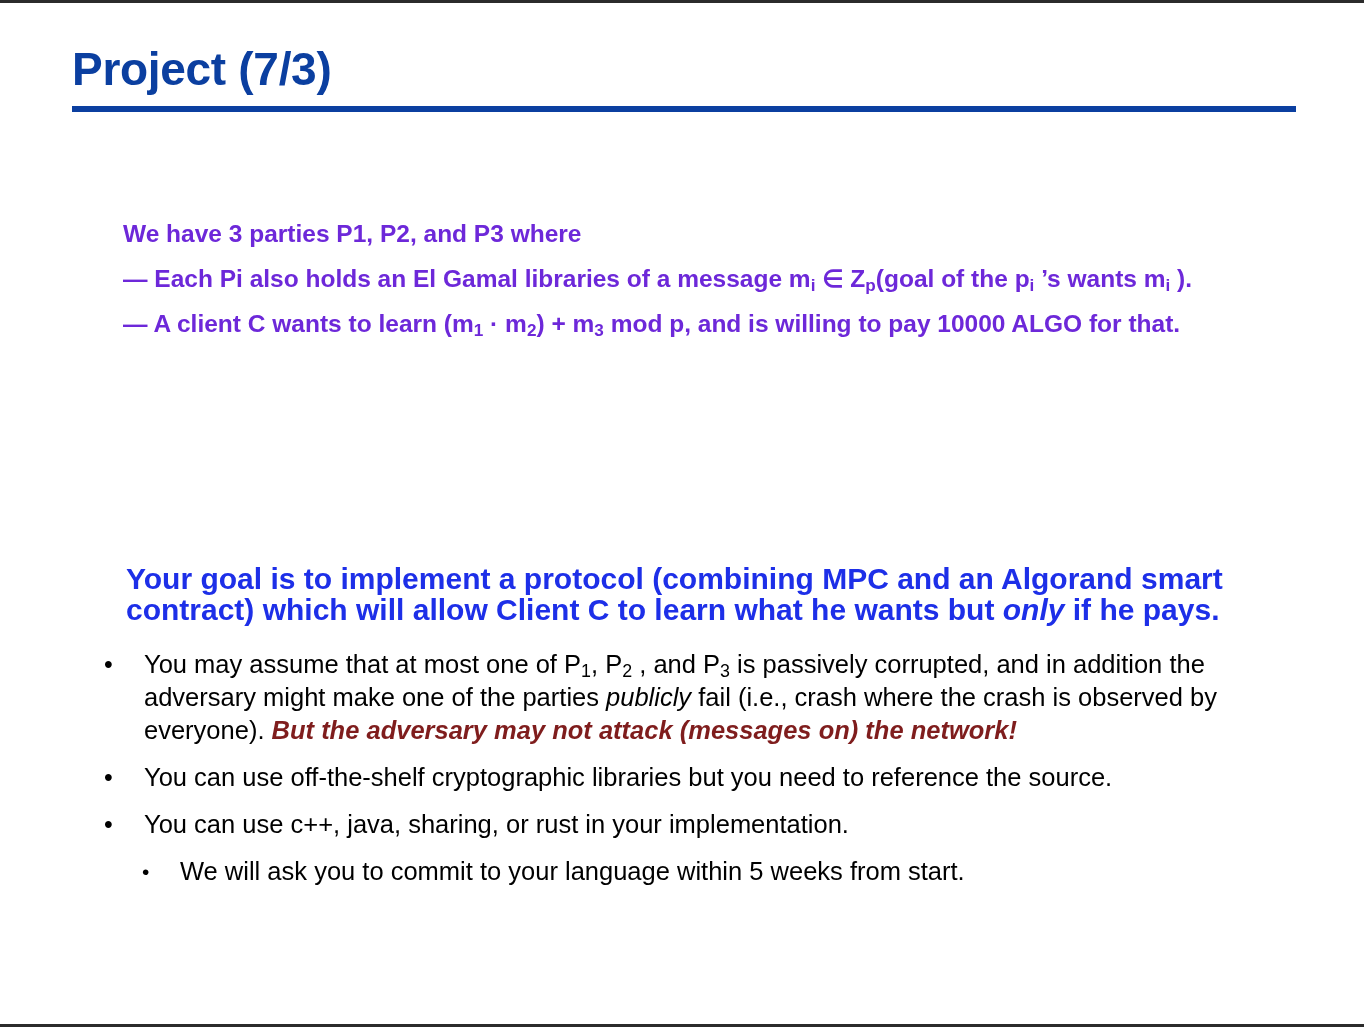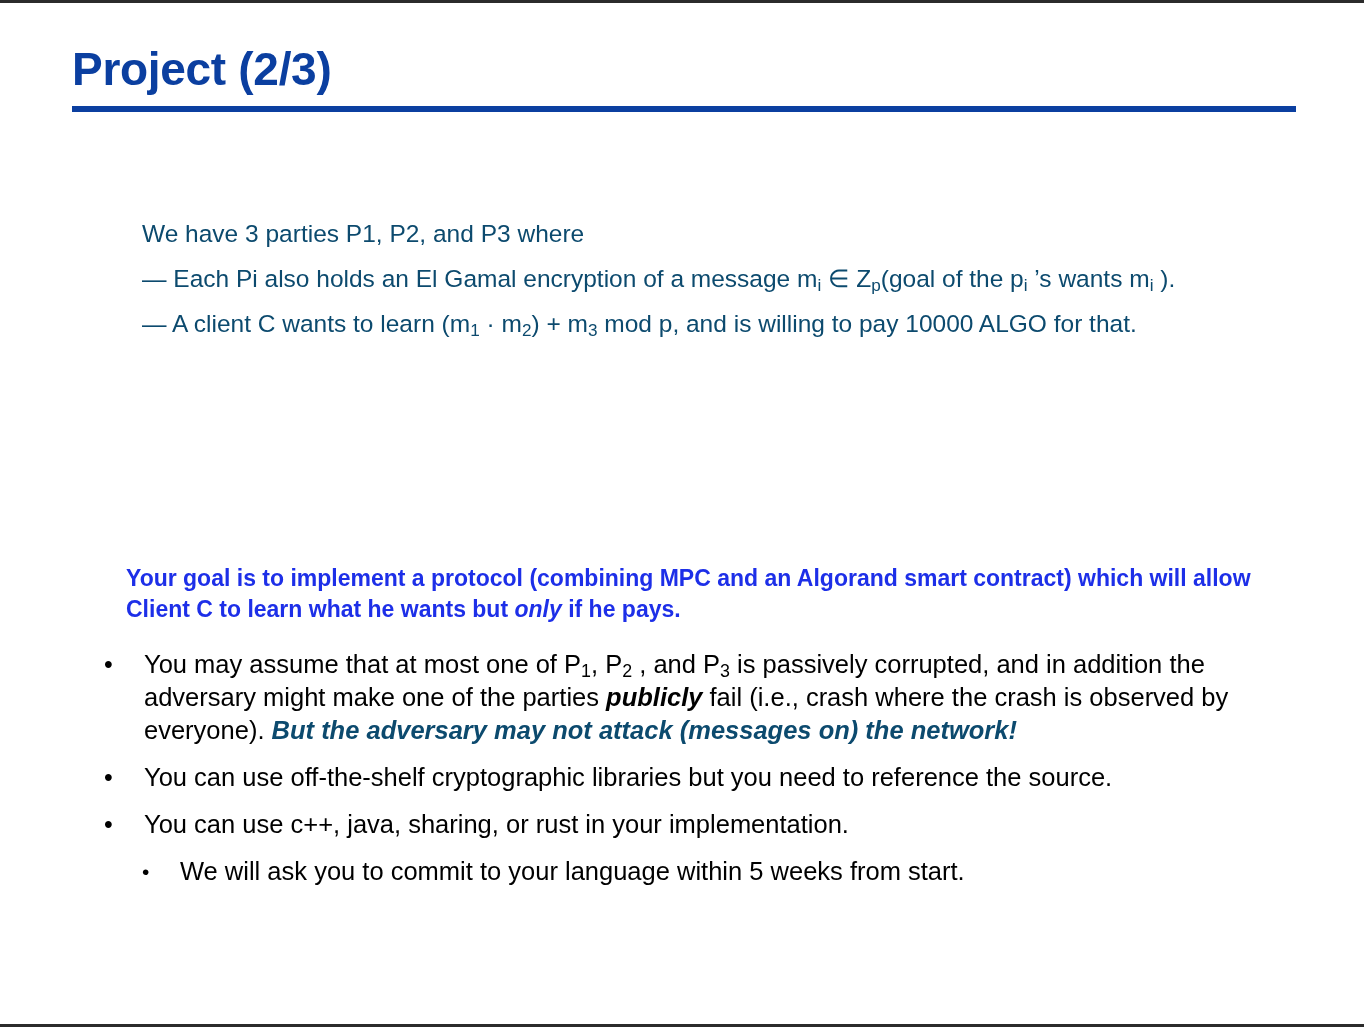--- a/index.html
+++ b/index.html
@@ -45,39 +45,39 @@
   .title-rule {
     margin-top: 9px;
     width: 1224px;
     height: 6px;
     background: #0b3fa0;
   }
 
   
   .blue-block {
     position: absolute;
-    left: 142px;
+    left: 123px;
     top: 215px;
     width: 1152px;
-    color: #0c4a6e;
-    font-weight: normal;
+    color: #6d28d9;
+    font-weight: bold;
     font-size: 24.5px;
     line-height: 31px;
   }
   .blue-para {
     margin: 0 0 14px 0;
   }
   .blue-goal {
     position: absolute;
     left: 126px;
     top: 560px;
     width: 1140px;
     color: #1d2fe8;
     font-weight: bold;
-    font-size: 23px;
+    font-size: 30px;
     line-height: 31px;
   }
   .blue-goal p { margin: 0; }
 
   sub { font-size: 0.70em; vertical-align: -0.22em; line-height: 0; }
   .ital { font-style: italic; }
 
   
   .bullets {
     position: absolute;
@@ -109,49 +109,49 @@
     margin-top: 12px;
     margin-left: 38px;
   }
   .sub-list .bullet-mark {
     width: 38px;
     font-size: 21px;
   }
   .sub-list .bullet-text { font-size: 25.5px; }
 
   .red-em {
-    color: #0c4a6e;
+    color: #7f1d1d;
     font-weight: bold;
     font-style: italic;
   }
   .black-em {
     color: #000000;
-    font-weight: bold;
+    font-weight: normal;
     font-style: italic;
   }
 </style>
 </head>
 <body>
 
 <div class="slide">
 
   <div class="title-block">
-    <h1 class="slide-title">Project (2/3)</h1>
+    <h1 class="slide-title">Project (7/3)</h1>
     <div class="title-rule"></div>
   </div>
 
   <div class="blue-block">
 
     <p class="blue-para">
       <span>We have 3 parties P1, P2, and P3 where</span>
     </p>
 
 
     <p class="blue-para">
-      <span>—</span><span> Each Pi also holds an El Gamal encryption of a message m</span><sub>i</sub><span> ∈ Z</span><sub>p</sub><span>(goal of the p</span><sub>i</sub><span> ’s wants m</span><sub>i</sub><span> ).</span>
+      <span>—</span><span> Each Pi also holds an El Gamal libraries of a message m</span><sub>i</sub><span> ∈ Z</span><sub>p</sub><span>(goal of the p</span><sub>i</sub><span> ’s wants m</span><sub>i</sub><span> ).</span>
     </p>
 
     <p class="blue-para">
       <span>—</span><span> A client C wants to learn (m</span><sub>1</sub><span> · m</span><sub>2</sub><span>) + m</span><sub>3</sub><span> mod p, and is willing to pay 10000 ALGO for that.</span>
     </p>
   </div>
 
   <div class="blue-goal">
     <p><span>Your goal is to implement a protocol (combining MPC and an Algorand smart contract) which will allow Client C to learn what he wants but </span><span class="ital">only</span><span> if he pays.</span></p>
   </div>

